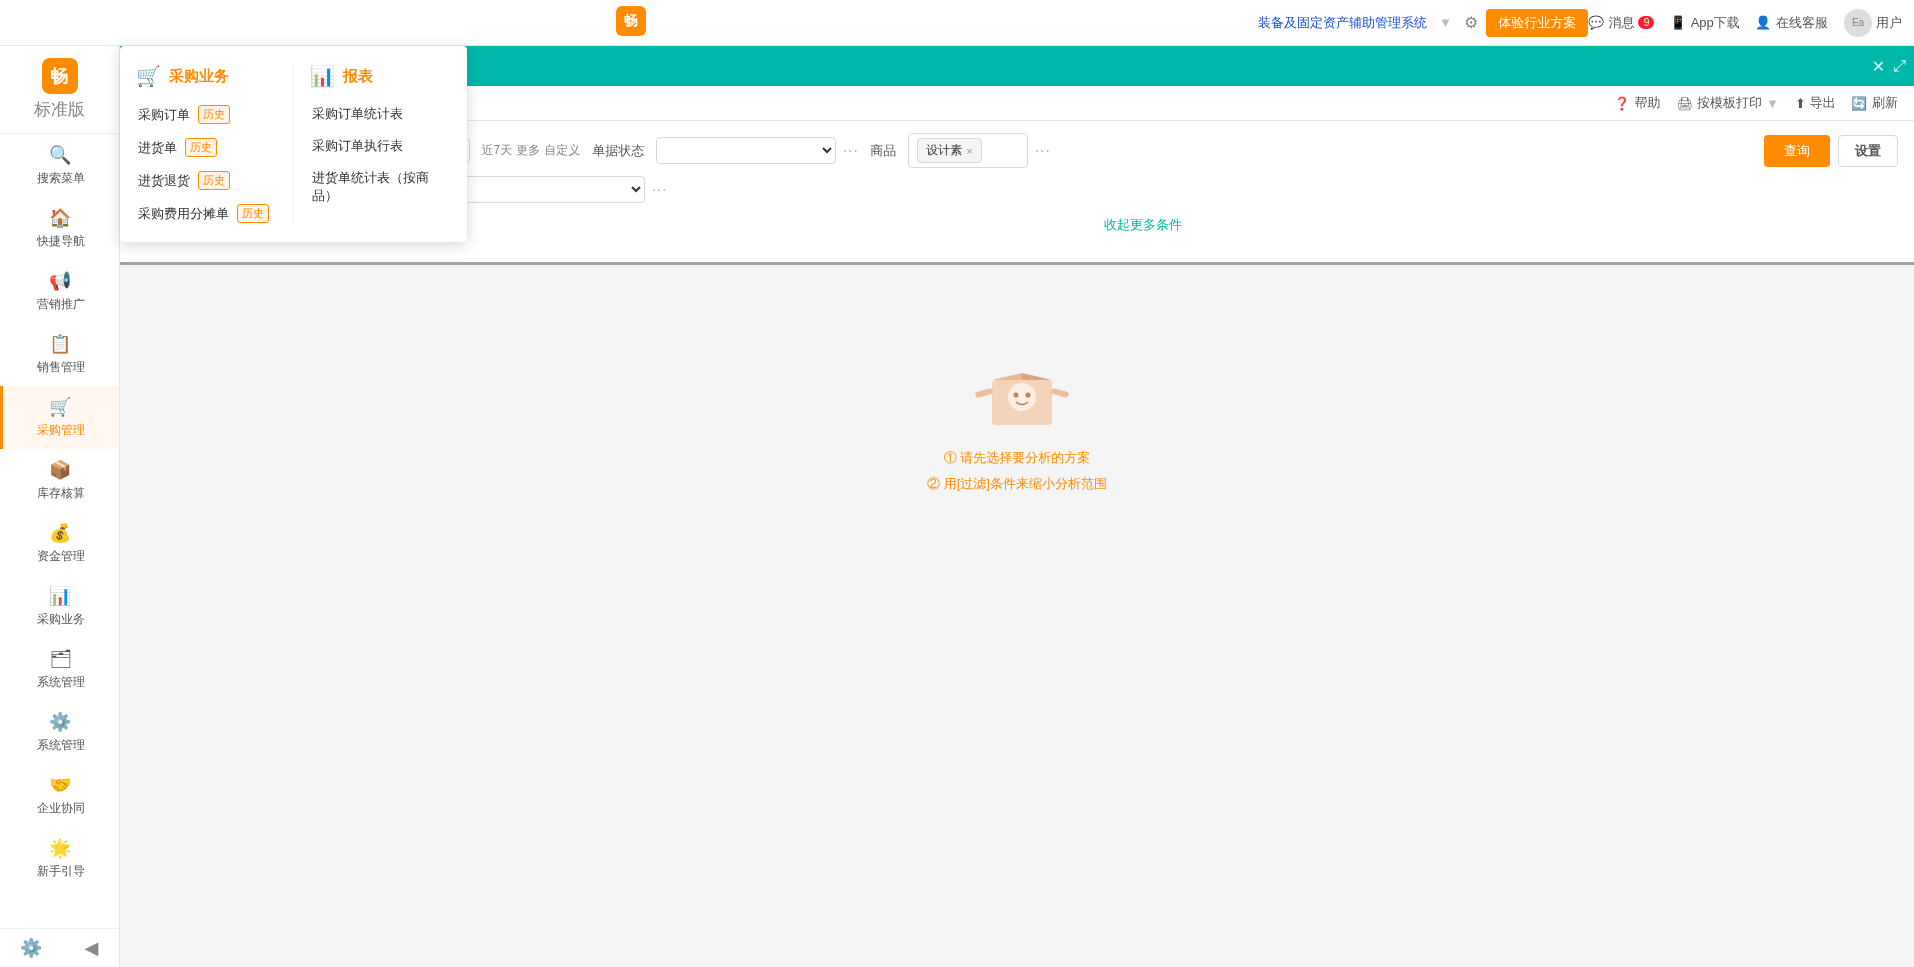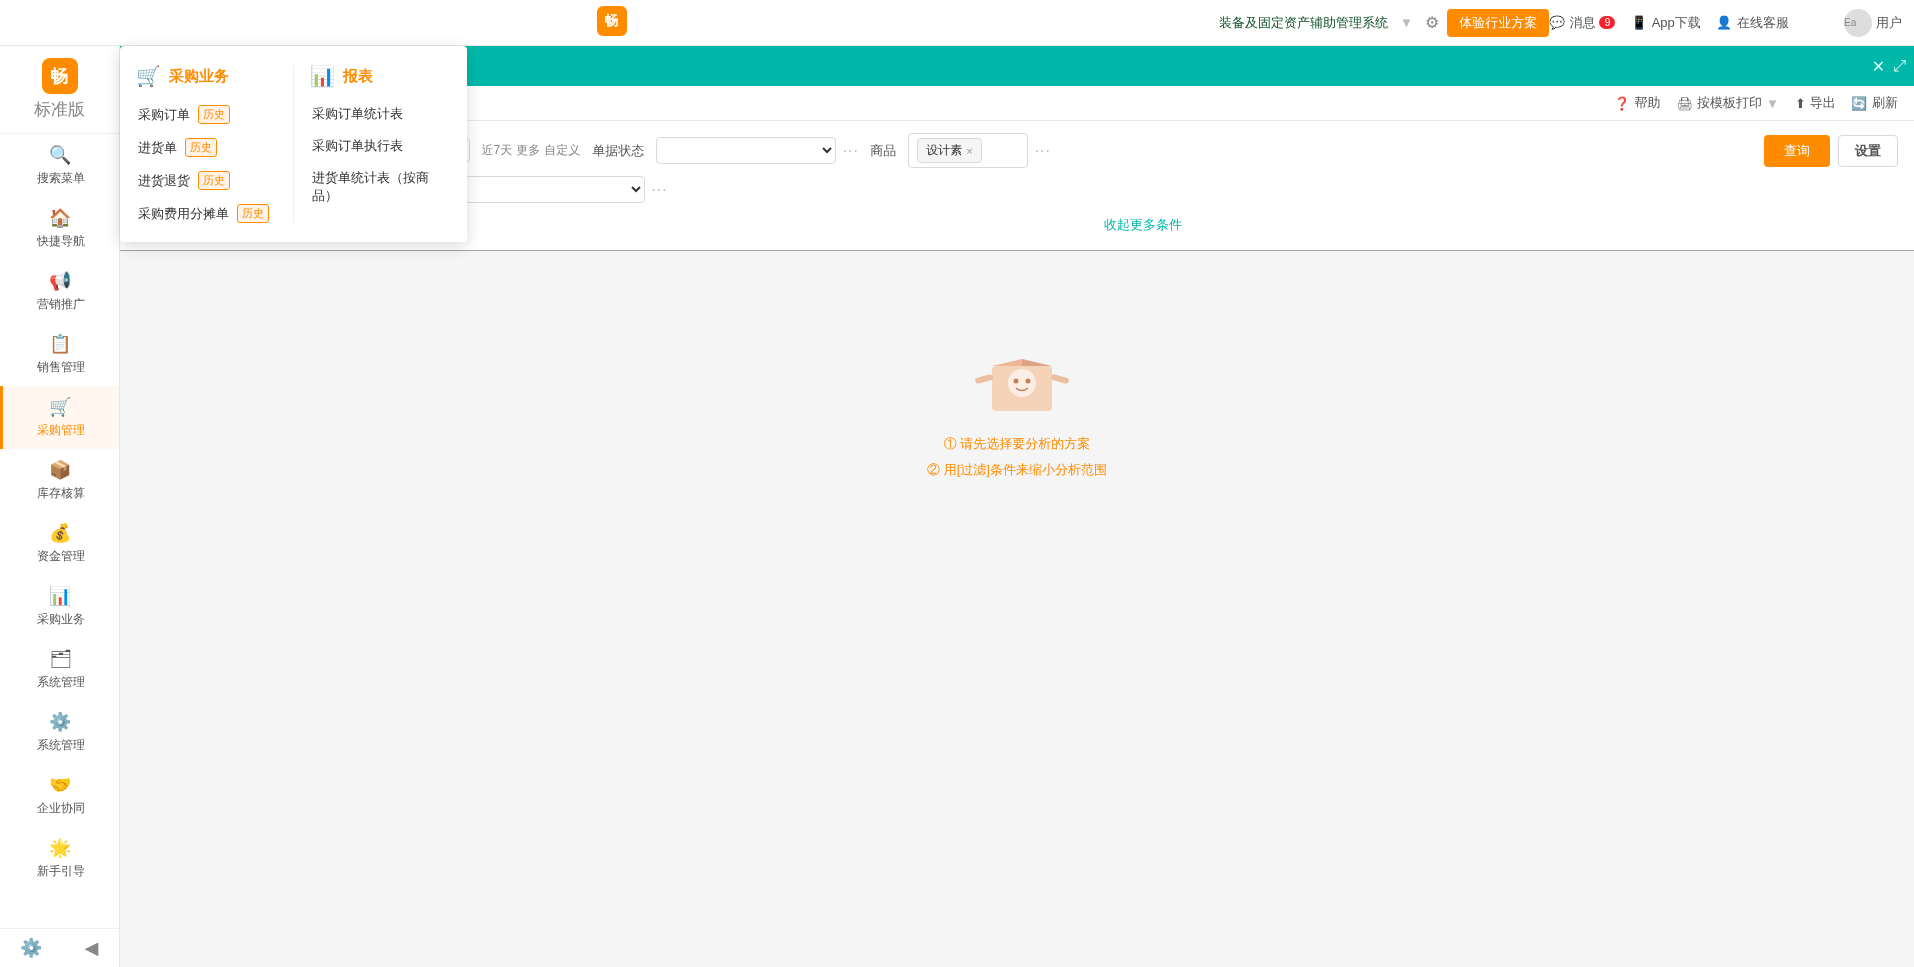--- a/index.html
+++ b/index.html
@@ -17,21 +17,21 @@
       z-index: 100;
     }
     .top-bar-left {
       display: flex;
       align-items: center;
       gap: 8px;
       flex: 1;
     }
     .system-title {
       font-size: 13px;
-      color: #14532d;
+      color: #1d4ed8;
     }
     .industry-btn {
       background: #ff8c00;
       color: #fff;
       border: none;
       border-radius: 4px;
       padding: 5px 12px;
       font-size: 13px;
       cursor: pointer;
     }
@@ -58,24 +58,23 @@
       min-width: 16px;
       text-align: center;
     }
     .avatar-circle {
       width: 28px;
       height: 28px;
       border-radius: 50%;
       background: #ddd;
       display: flex;
       align-items: center;
-      justify-content: flex-start;
+      justify-content: center;
       color: #888;
       font-size: 12px;
-      margin-left: 39px;
     }
 
     
     .layout {
       display: flex;
       height: calc(100vh - 46px);
     }
 
     
     .sidebar {
@@ -202,30 +201,30 @@
       flex: 1;
       background: #f5f5f5;
       overflow-y: auto;
       position: relative;
     }
 
     
     .filter-bar {
       background: #fff;
       padding: 12px 16px;
-      border-bottom: 1px solid #a3a3a3;
+      border-bottom: 3px solid #a3a3a3;
     }
     .filter-row {
       display: flex;
       align-items: center;
       gap: 12px;
       margin-bottom: 8px;
       flex-wrap: wrap;
     }
-    .filter-row:last-child { margin-bottom: 0; }
+    .filter-row:last-child { margin-bottom: 12px; }
     .filter-label {
       color: #555;
       font-size: 13px;
       white-space: nowrap;
     }
     .filter-input {
       border: 1px solid #d9d9d9;
       border-radius: 4px;
       padding: 4px 8px;
       font-size: 13px;

